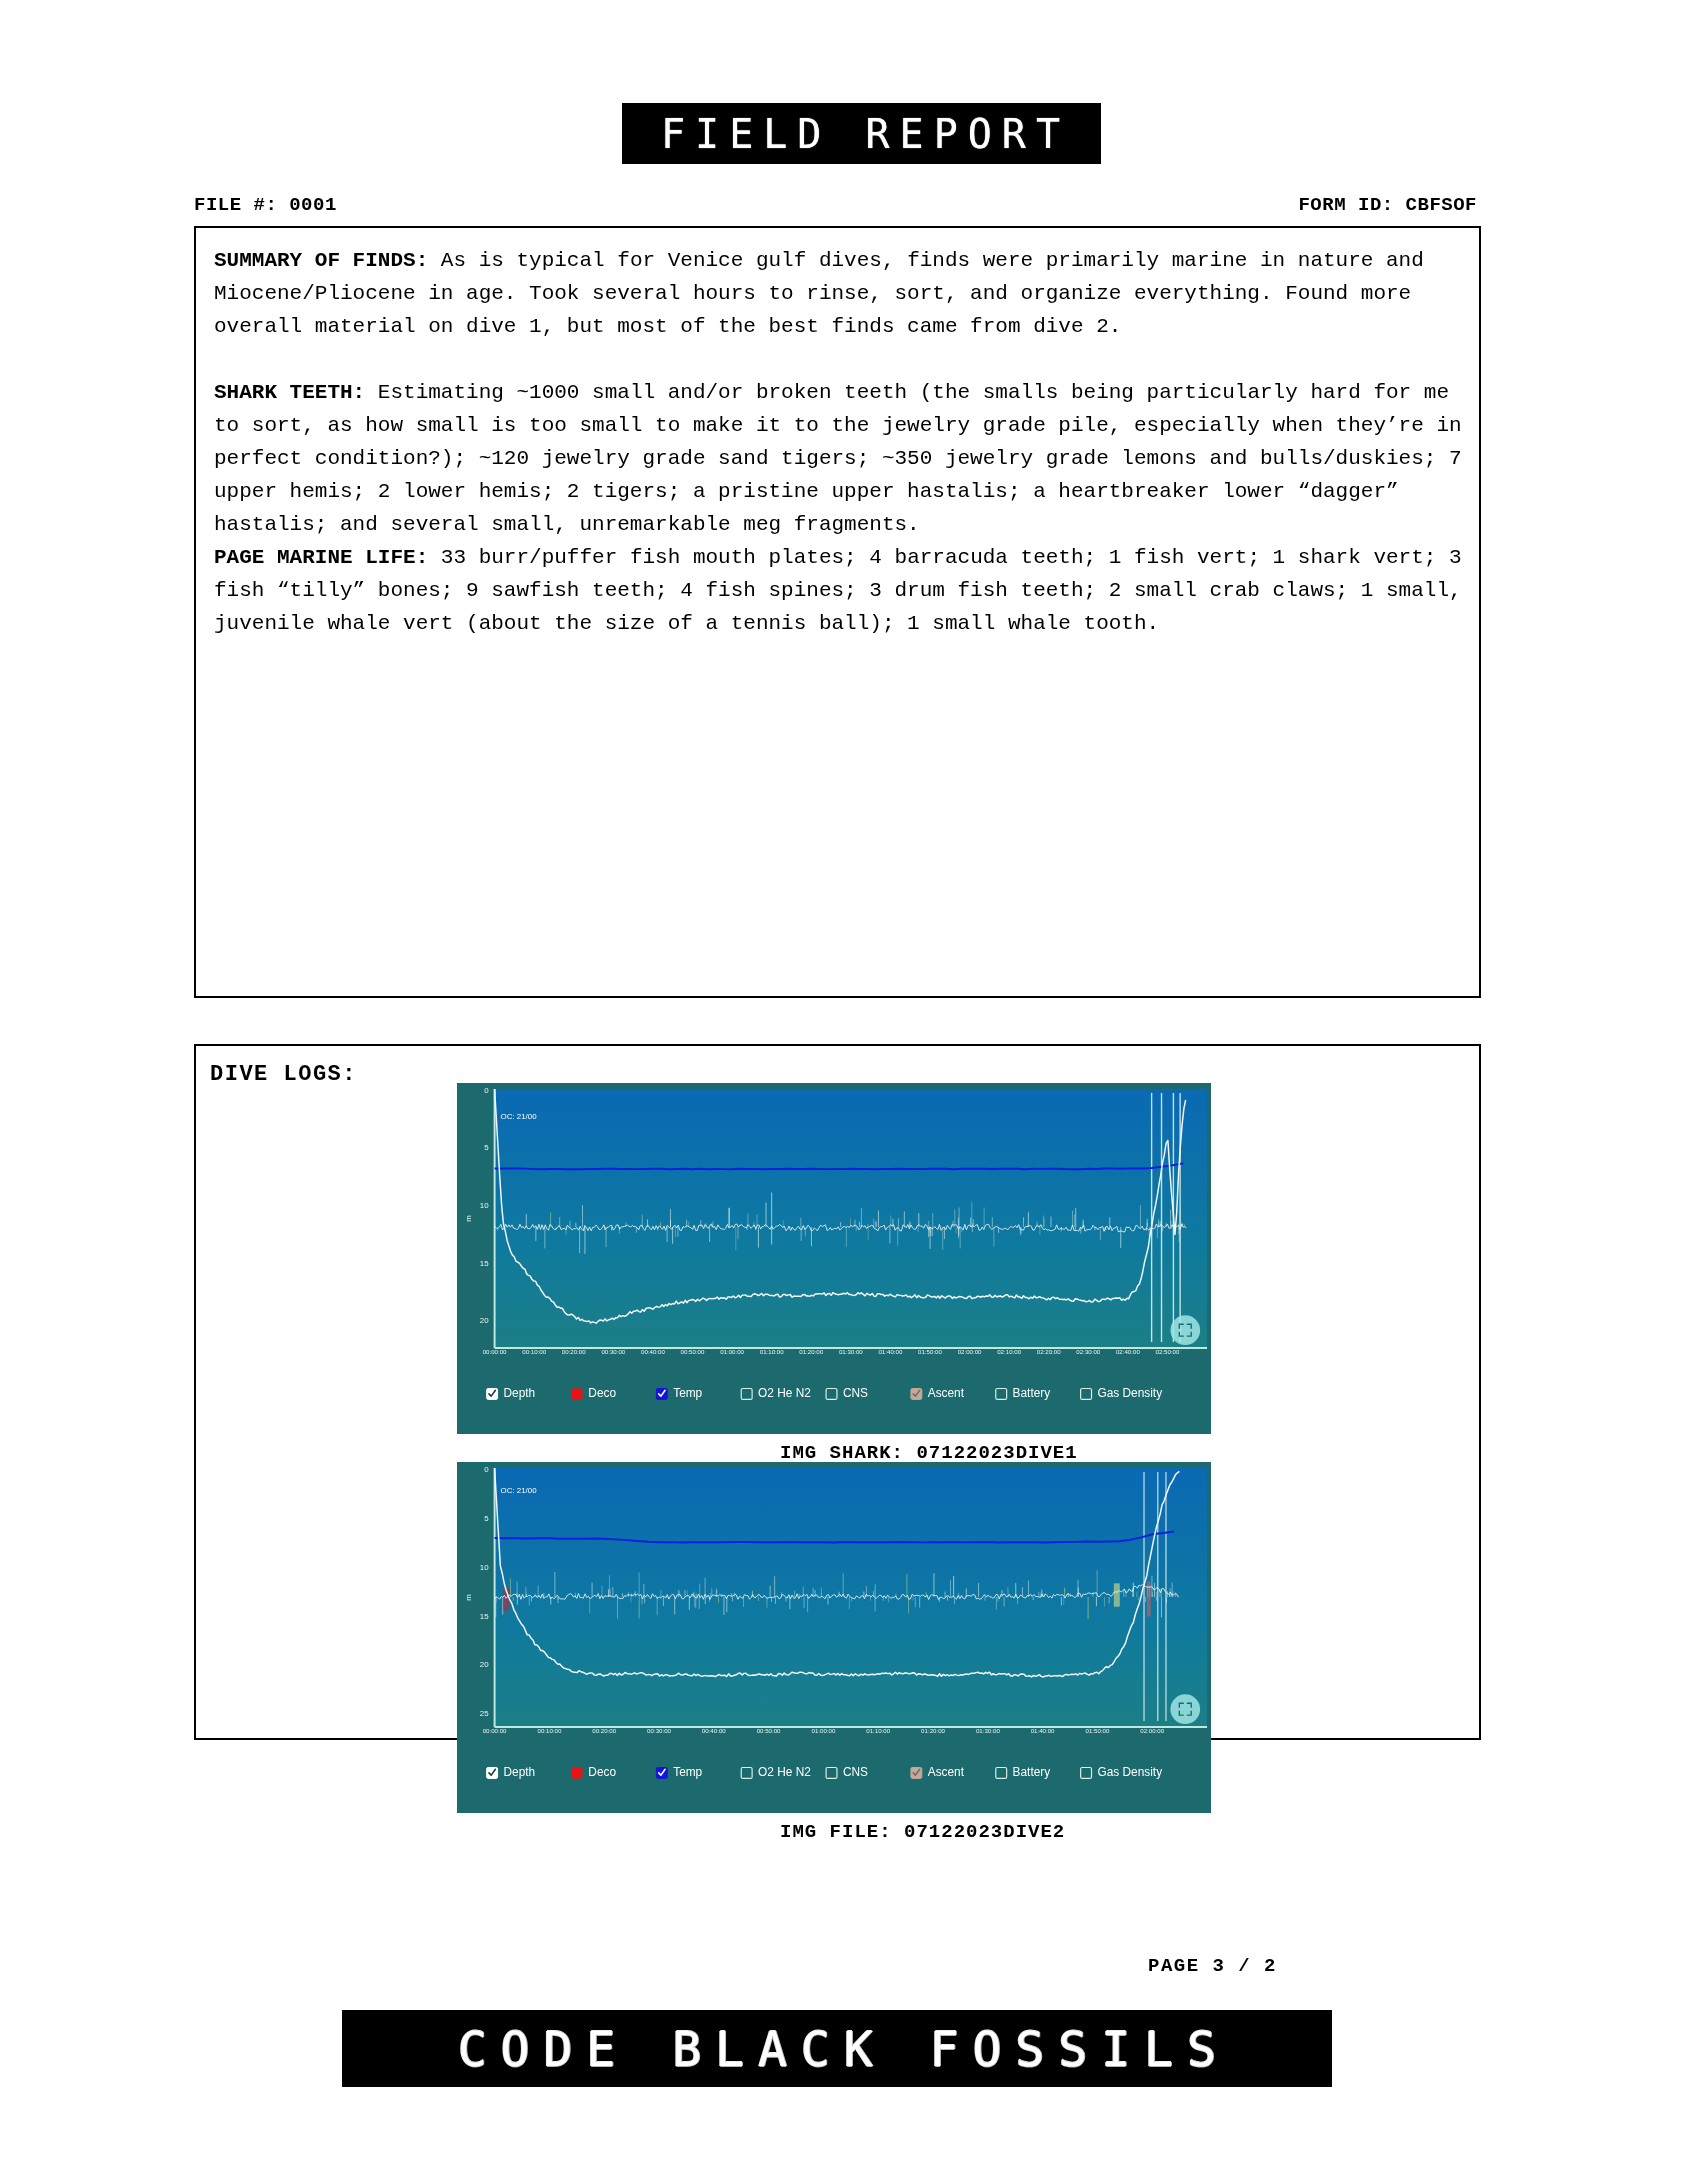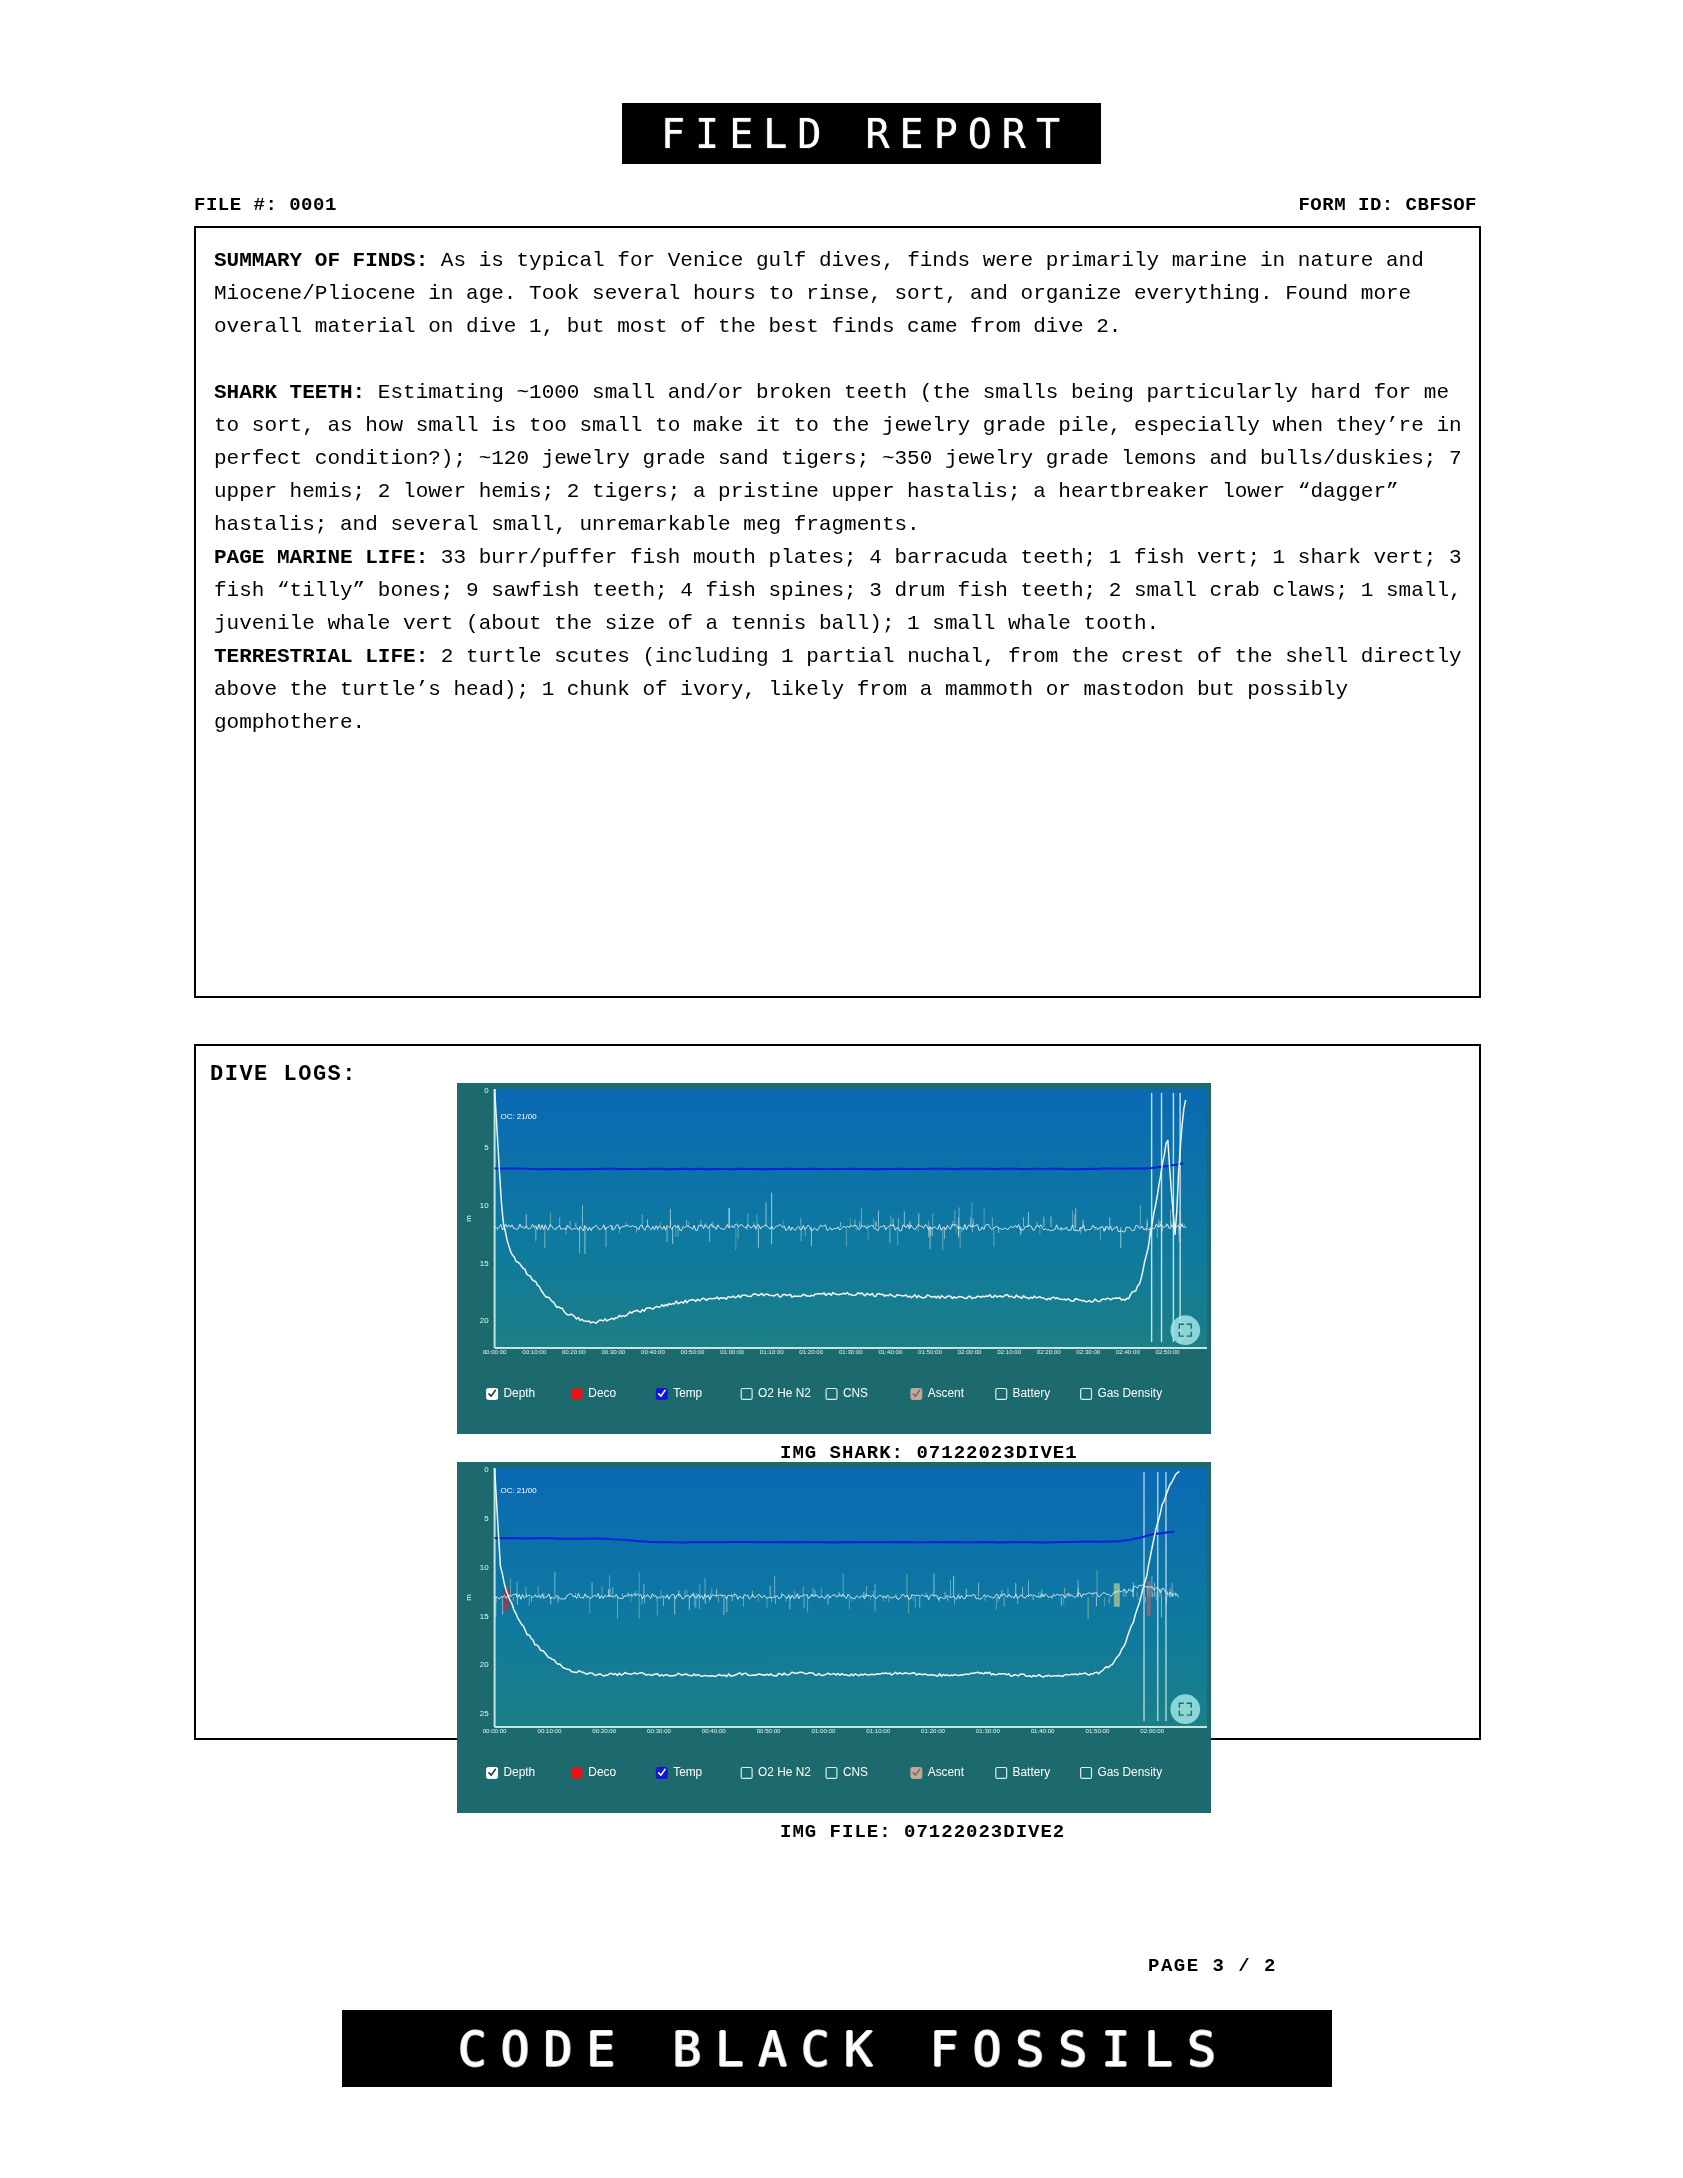--- a/index.html
+++ b/index.html
@@ -100,21 +100,20 @@
     <span>FILE #: 0001</span>
     <span>FORM ID: CBFSOF</span>
   </div>
 
   <div class="summary-box">
     <div id="summary-content">
         <p class="para"><span class="lbl">SUMMARY OF FINDS:</span><span> As is typical for Venice gulf dives, finds were primarily marine in nature and Miocene/Pliocene in age. Took several hours to rinse, sort, and organize everything. Found more overall material on dive 1, but most of the best finds came from dive 2.</span></p>
         <div class="spacer-line"></div>
         <p class="para"><span class="lbl">SHARK TEETH:</span><span> Estimating ~1000 small and/or broken teeth (the smalls being particularly hard for me to sort, as how small is too small to make it to the jewelry grade pile, especially when they’re in perfect condition?); ~120 jewelry grade sand tigers; ~350 jewelry grade lemons and bulls/duskies; 7 upper hemis; 2 lower hemis; 2 tigers; a pristine upper hastalis; a heartbreaker lower “dagger” hastalis; and several small, unremarkable meg fragments.</span></p>
         <p class="para"><span class="lbl">PAGE MARINE LIFE:</span><span> 33 burr/puffer fish mouth plates; 4 barracuda teeth; 1 fish vert; 1 shark vert; 3 fish “tilly” bones; 9 sawfish teeth; 4 fish spines; 3 drum fish teeth; 2 small crab claws; 1 small, juvenile whale vert (about the size of a tennis ball); 1 small whale tooth.</span></p>
-        <p class="para"><span class="lbl">TERRESTRIAL LIFE:</span><span> 2 turtle scutes (including 1 partial nuchal, from the crest of the shell directly above the turtle’s head); 1 chunk of ivory, likely from a mammoth or mastodon but possibly gomphothere.</span></p>
       </div>
   </div>
 
   <div class="logs-box">
     <div class="logs-title">DIVE LOGS:</div>
 
     <div class="chart-wrap" id="chart1-wrap">
         <svg class="chart-svg" viewBox="0 0 762 355" preserveAspectRatio="none">
           <defs>
     <linearGradient id="bg0" x1="0" y1="0" x2="0" y2="1">

